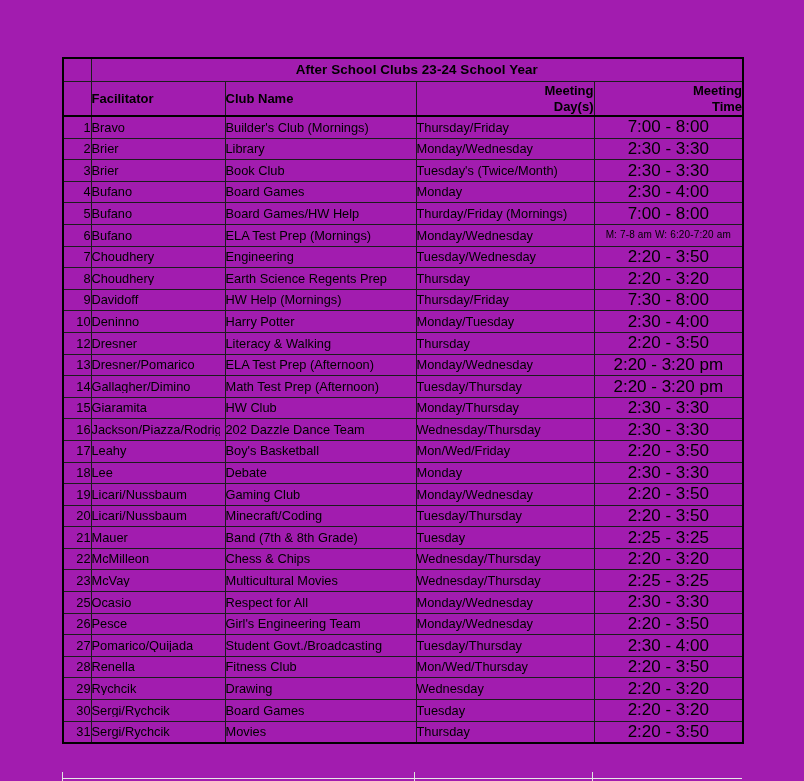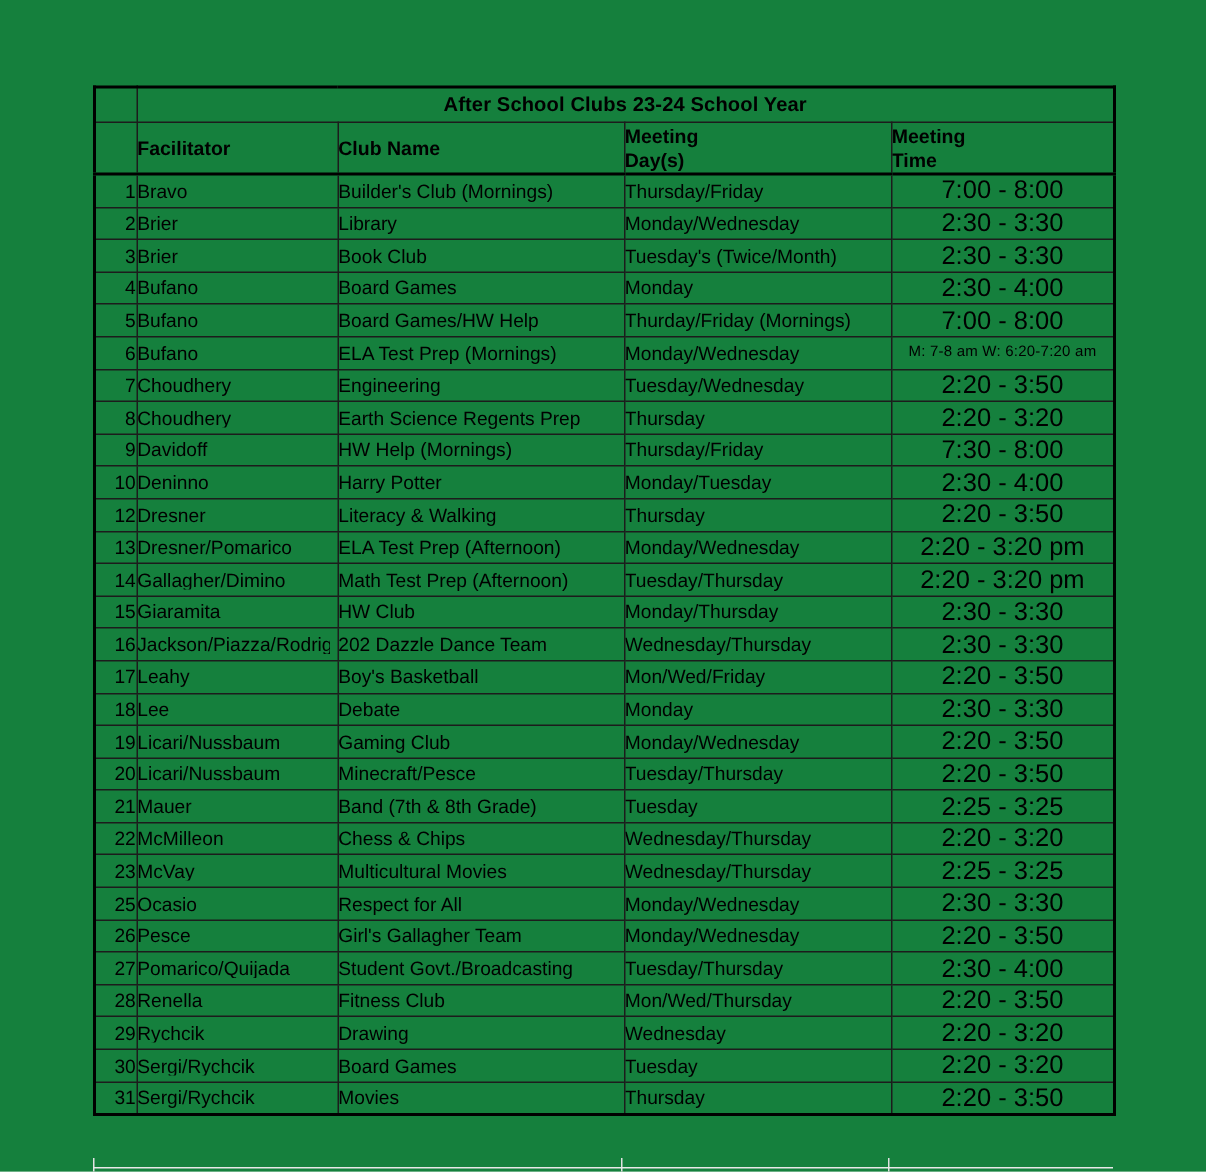--- a/index.html
+++ b/index.html
@@ -14,21 +14,21 @@
     overflow: hidden;
     font-family: "Liberation Sans", sans-serif;
     color: #000000;
     -webkit-font-smoothing: none;
   }
 
   #scan-sheet {
     position: relative;
     width: 804px;
     height: 781px;
-    background: #15803d;
+    background: #a21caf;
   }
 
   
   .ghost-grid-v {
     position: absolute;
     width: 1px;
     background: #e2e2e2;
   }
   .ghost-grid-h {
     position: absolute;
@@ -90,21 +90,21 @@
     border-bottom: 2px solid #000;
   }
   th.head-blank { border-right: 2px solid #000; }
   th.h-left {
     text-align: left;
     padding: 0 0 0 5px;
     vertical-align: bottom;
     padding-bottom: 3px;
   }
   th.h-center {
-    text-align: left;
+    text-align: right;
     vertical-align: middle;
     line-height: 1.18;
   }
   th.h-center .hl2 { display: block; }
 
   tr.data-row td { height: 20.6px; }
 
   td.cell-num {
     text-align: right;
     padding-right: 3px;
@@ -335,21 +335,21 @@
             </td>
             <td class="cell-club">Gaming Club</td>
             <td class="cell-day">Monday/Wednesday</td>
             <td class="cell-time">2:20 - 3:50</td>
           </tr>
           <tr class="data-row">
             <td class="cell-num">20</td>
             <td class="cell-fac">
               <span class="clip">Licari/Nussbaum</span>
             </td>
-            <td class="cell-club">Minecraft/Pesce</td>
+            <td class="cell-club">Minecraft/Coding</td>
             <td class="cell-day">Tuesday/Thursday</td>
             <td class="cell-time">2:20 - 3:50</td>
           </tr>
           <tr class="data-row">
             <td class="cell-num">21</td>
             <td class="cell-fac">
               <span class="clip">Mauer</span>
             </td>
             <td class="cell-club">Band (7th &amp; 8th Grade)</td>
             <td class="cell-day">Tuesday</td>
@@ -380,21 +380,21 @@
             </td>
             <td class="cell-club">Respect for All</td>
             <td class="cell-day">Monday/Wednesday</td>
             <td class="cell-time">2:30 - 3:30</td>
           </tr>
           <tr class="data-row">
             <td class="cell-num">26</td>
             <td class="cell-fac">
               <span class="clip">Pesce</span>
             </td>
-            <td class="cell-club">Girl's Gallagher Team</td>
+            <td class="cell-club">Girl's Engineering Team</td>
             <td class="cell-day">Monday/Wednesday</td>
             <td class="cell-time">2:20 - 3:50</td>
           </tr>
           <tr class="data-row">
             <td class="cell-num">27</td>
             <td class="cell-fac">
               <span class="clip">Pomarico/Quijada</span>
             </td>
             <td class="cell-club">Student Govt./Broadcasting</td>
             <td class="cell-day">Tuesday/Thursday</td>

